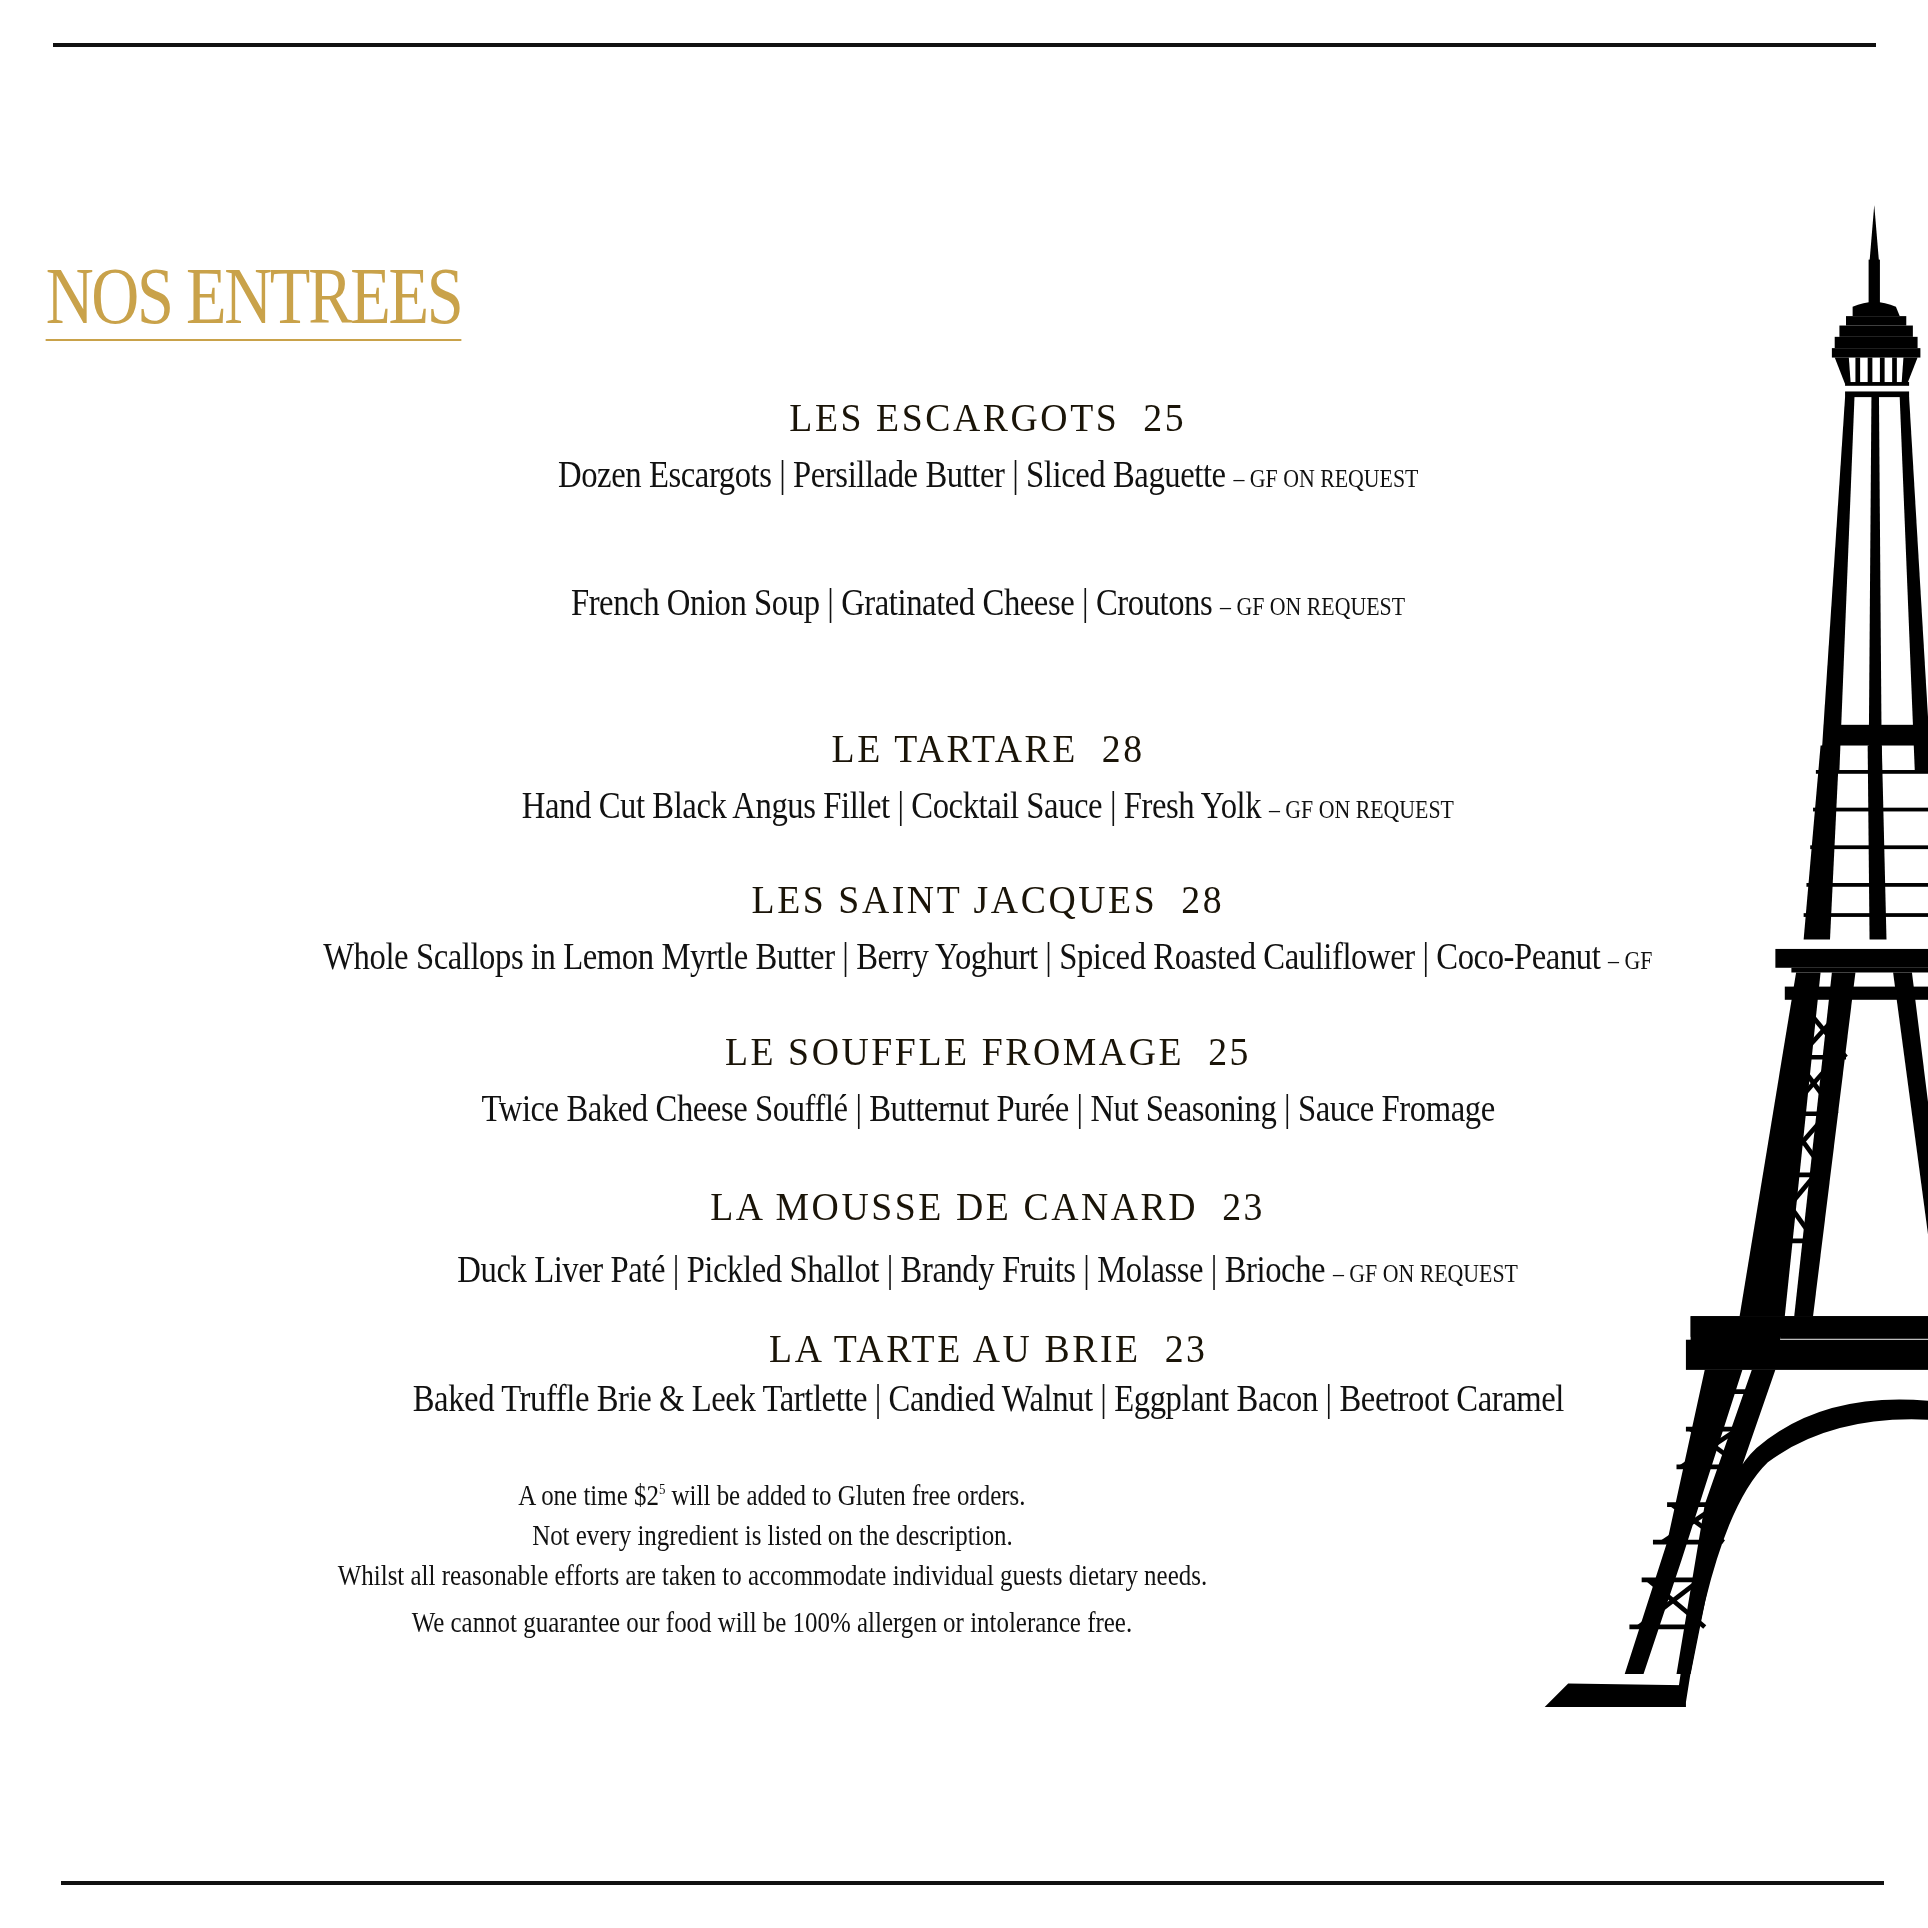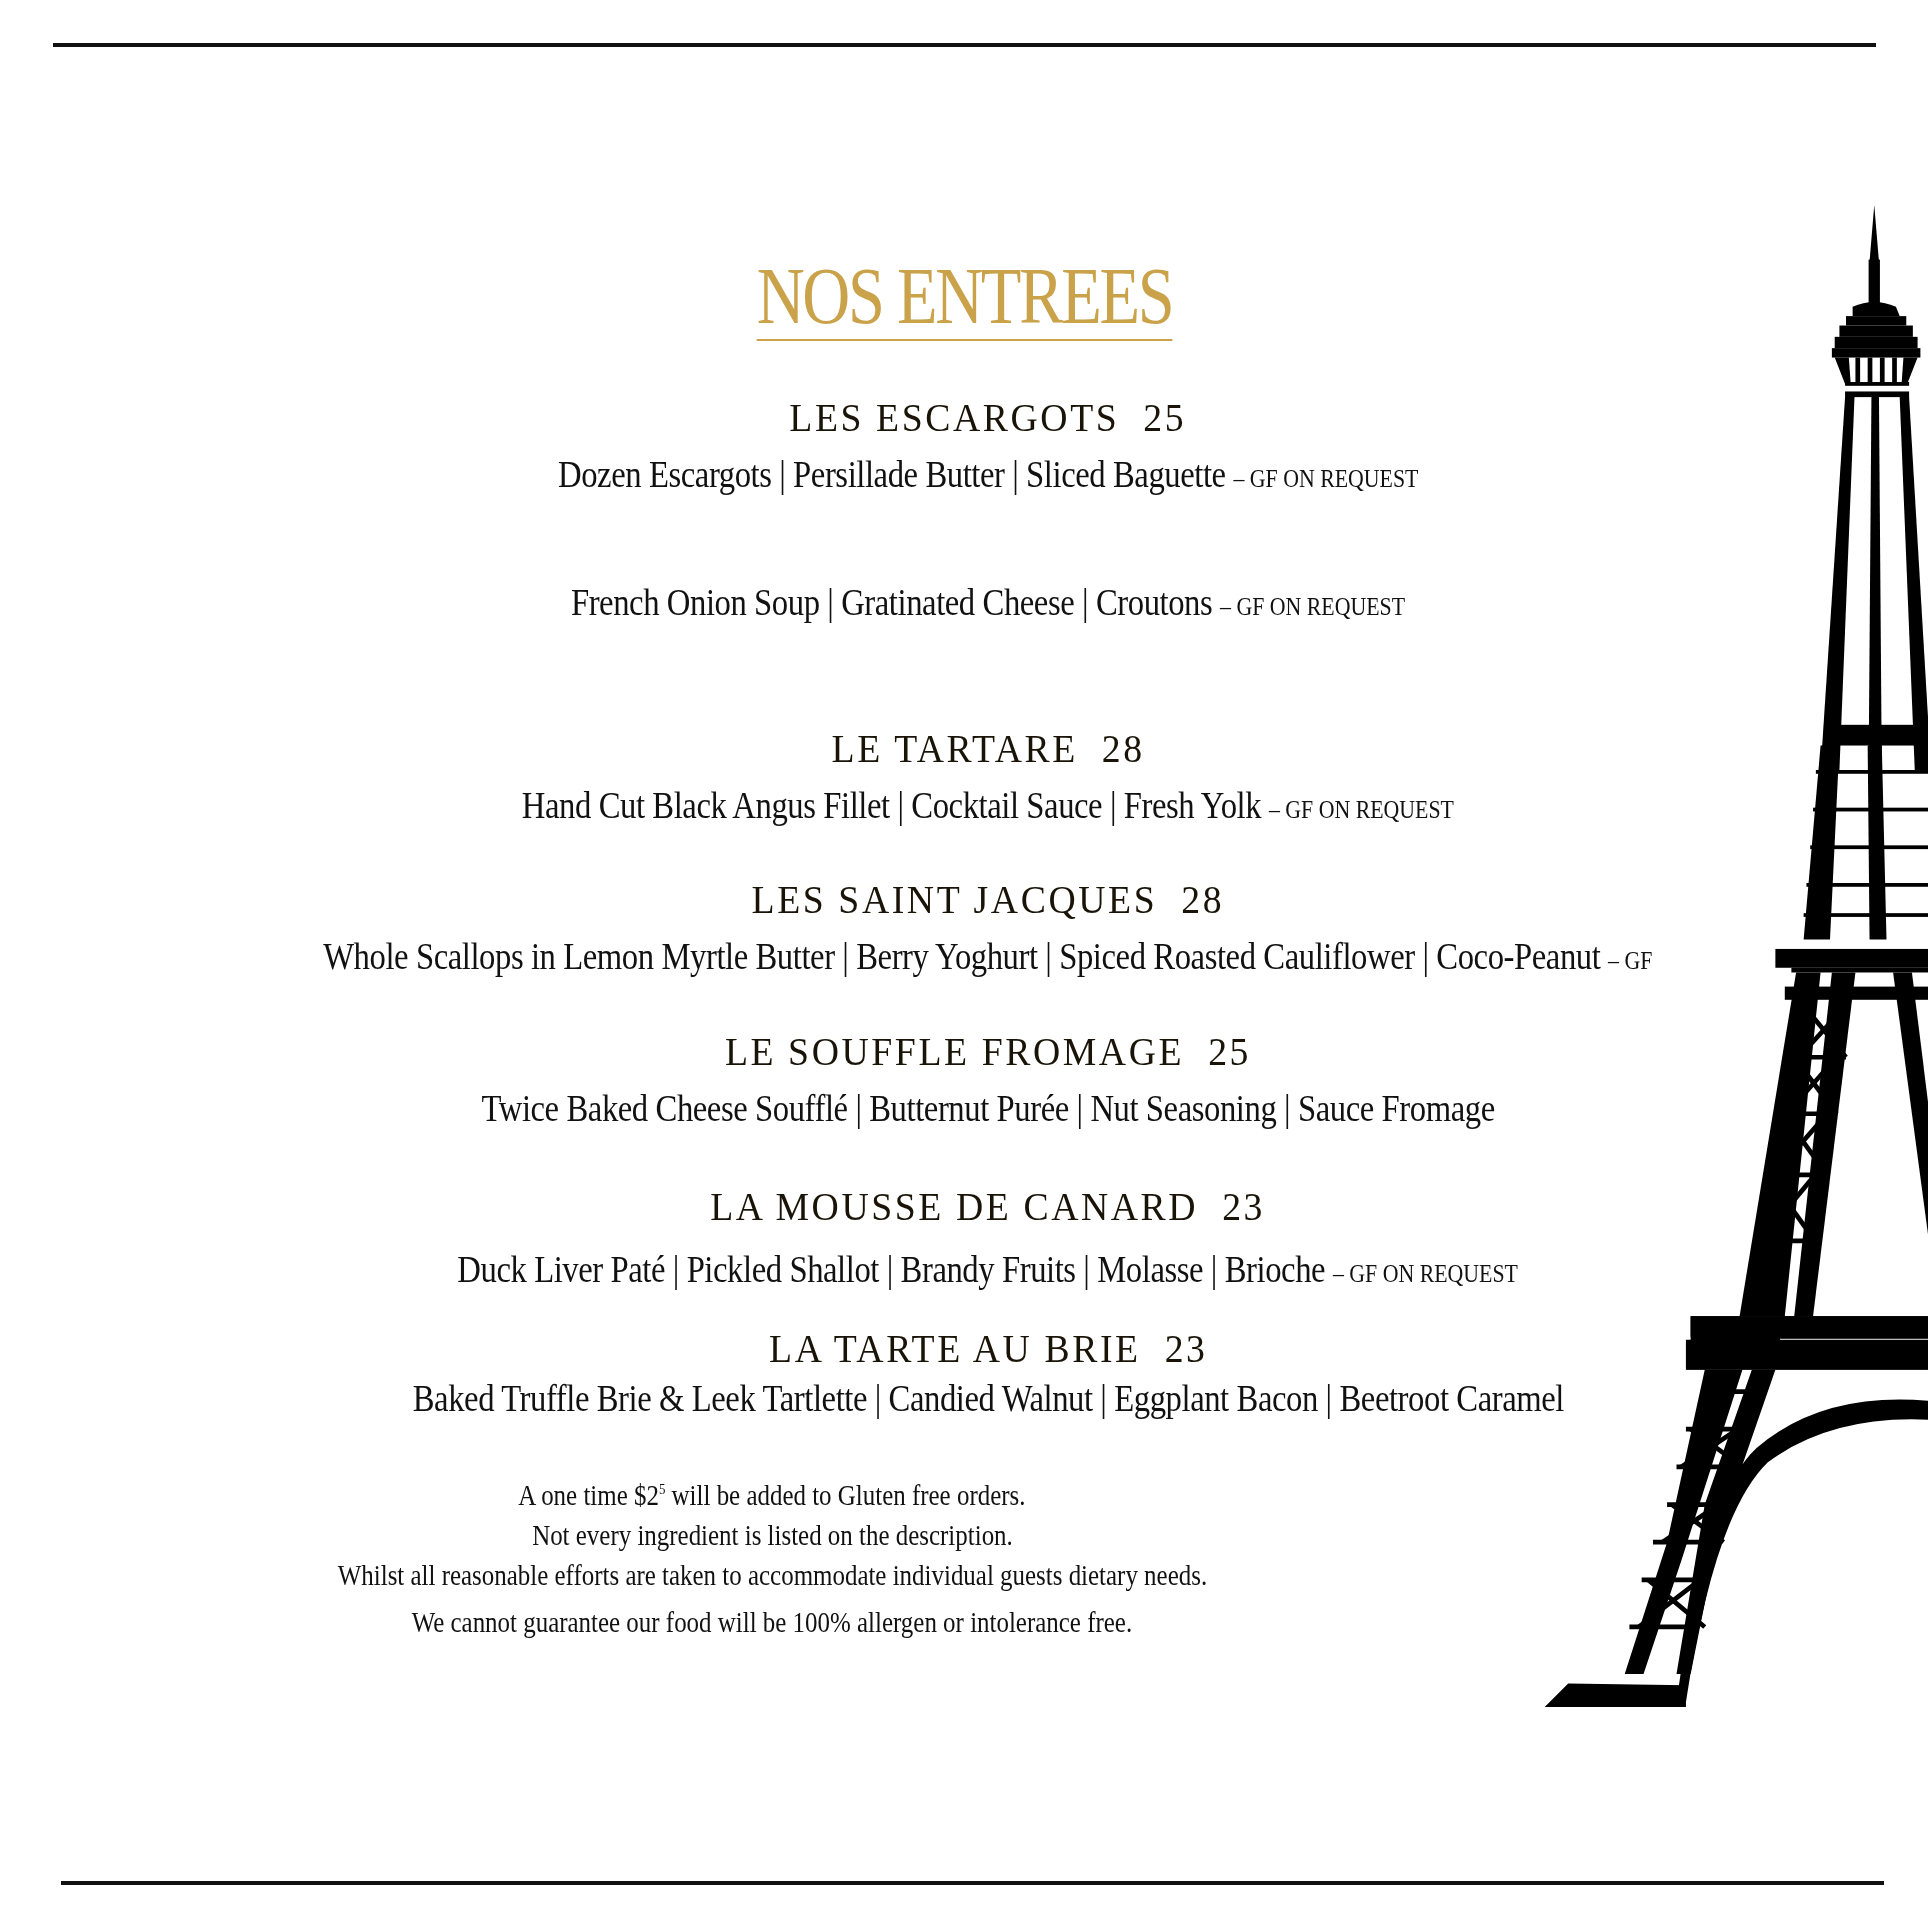--- a/index.html
+++ b/index.html
@@ -3,21 +3,21 @@
 <meta charset="utf-8">
 <style>
   html, body { margin: 0; padding: 0; background: #ffffff; }
   body { width: 1928px; height: 1928px; position: relative; overflow: hidden;
          font-family: "Liberation Serif", "DejaVu Serif", serif; color: #111; }
   .rule { position: absolute; height: 3.8px; background: #111; }
   .rule.top { left: 53px; top: 43px; width: 1823px; }
   .rule.bottom { left: 61px; top: 1881px; width: 1823px; }
 
   .content { position: absolute; left: 0; top: 0; width: 1928px; }
-  .title { position: absolute; left: 0; width: 1928px; top: 256px; text-align: center; }
+  .title { position: absolute; left: 0; width: 1928px; top: 256px; text-align: left; }
   .title span { display: inline-block; color: #c9a24a; font-size: 81px; letter-spacing: -2.8px;
                 transform: scaleX(0.82); transform-origin: center; line-height: 1;
                 border-bottom: 2.8px solid #c9a24a; padding-bottom: 1.9px; }
 
   .item { position: absolute; left: 0; width: 1928px; text-align: center; padding-left: 24px; }
   .item .name { font-size: 41px; letter-spacing: 2.8px; color: #1a1408; line-height: 1; white-space: pre; }
   .item .desc { font-size: 38px; line-height: 1; white-space: nowrap; letter-spacing: -0.5px; margin-top: 17px; font-family: Liberation Serif, serif; }
   .item .desc .gf { font-size: 25.4px; letter-spacing: 0px; }
   .desc-inner { display: inline-block; transform: scaleX(0.86); transform-origin: center; }
   .name-inner { display: inline-block; transform: scaleX(0.92); transform-origin: center; }

